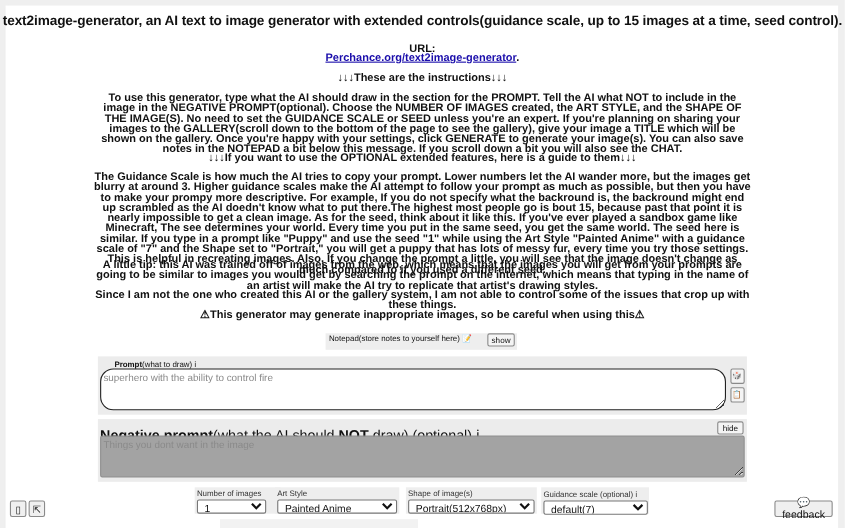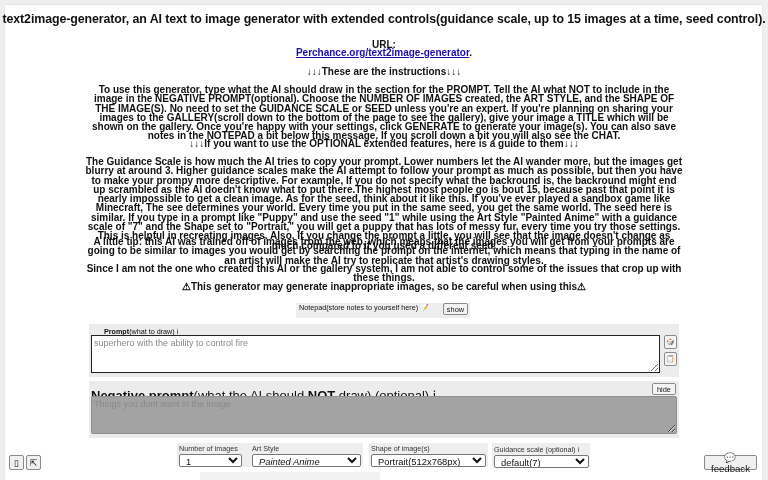--- a/index.html
+++ b/index.html
@@ -53,21 +53,21 @@
   .prompt-panel {
     position: absolute; left: 89px; top: 324px; width: 590px; height: 53px;
     background: #ececec;
   }
   .prompt-label {
     position: absolute; left: 2px; top: 2px; font-size: 7.2px;
   }
   .prompt-label b { font-weight: bold; margin-left: 13px; }
   .prompt-ta {
     position: absolute; left: 2px; top: 11px; width: 569px; height: 38px;
-    border: 1.3px solid #222; border-radius: 0; background: #fff;
+    border: 1.3px solid #222; border-radius: 12px; background: #fff;
     font-family: "Liberation Sans", sans-serif; font-size: 9px;
     padding: 2px 2px; resize: both; color: #111;
   }
   .prompt-ta::placeholder { color: #8a8a8a; }
   .side-btn {
     position: absolute; left: 575px; width: 13px; height: 14px;
     font-size: 7px;
   }
   .side-btn.b1 { top: 11px; }
   .side-btn.b2 { top: 28px; }
@@ -99,21 +99,21 @@
   .opt-group .lbl { display: block; color: #333; white-space: nowrap; }
   .opt-group select {
     display: block; margin-top: 1px;
     font-family: "Liberation Sans", sans-serif; font-size: 9.4px;
     height: 13px; border: 1px solid #777; border-radius: 2px;
     background: #fff; color: #111; padding: 0 2px;
   }
   .g1 { left: 177px; width: 78px; }
   .g1 select { width: 63px; }
   .g2 { left: 250px; width: 113px; }
-  .g2 select { width: 109px; font-style: italic; }
+  .g2 select { width: 109px; }
   .g3 { left: 369px; width: 119px; }
   .g3 select { width: 115px; }
   .g4 { left: 492px; width: 98px; }
   .g4 select { width: 95px; }
   .below-strip {
     position: absolute; left: 200px; top: 472px; width: 180px; height: 8px;
     background: #f2f2f2;
   }
 
   .corner-btn {

